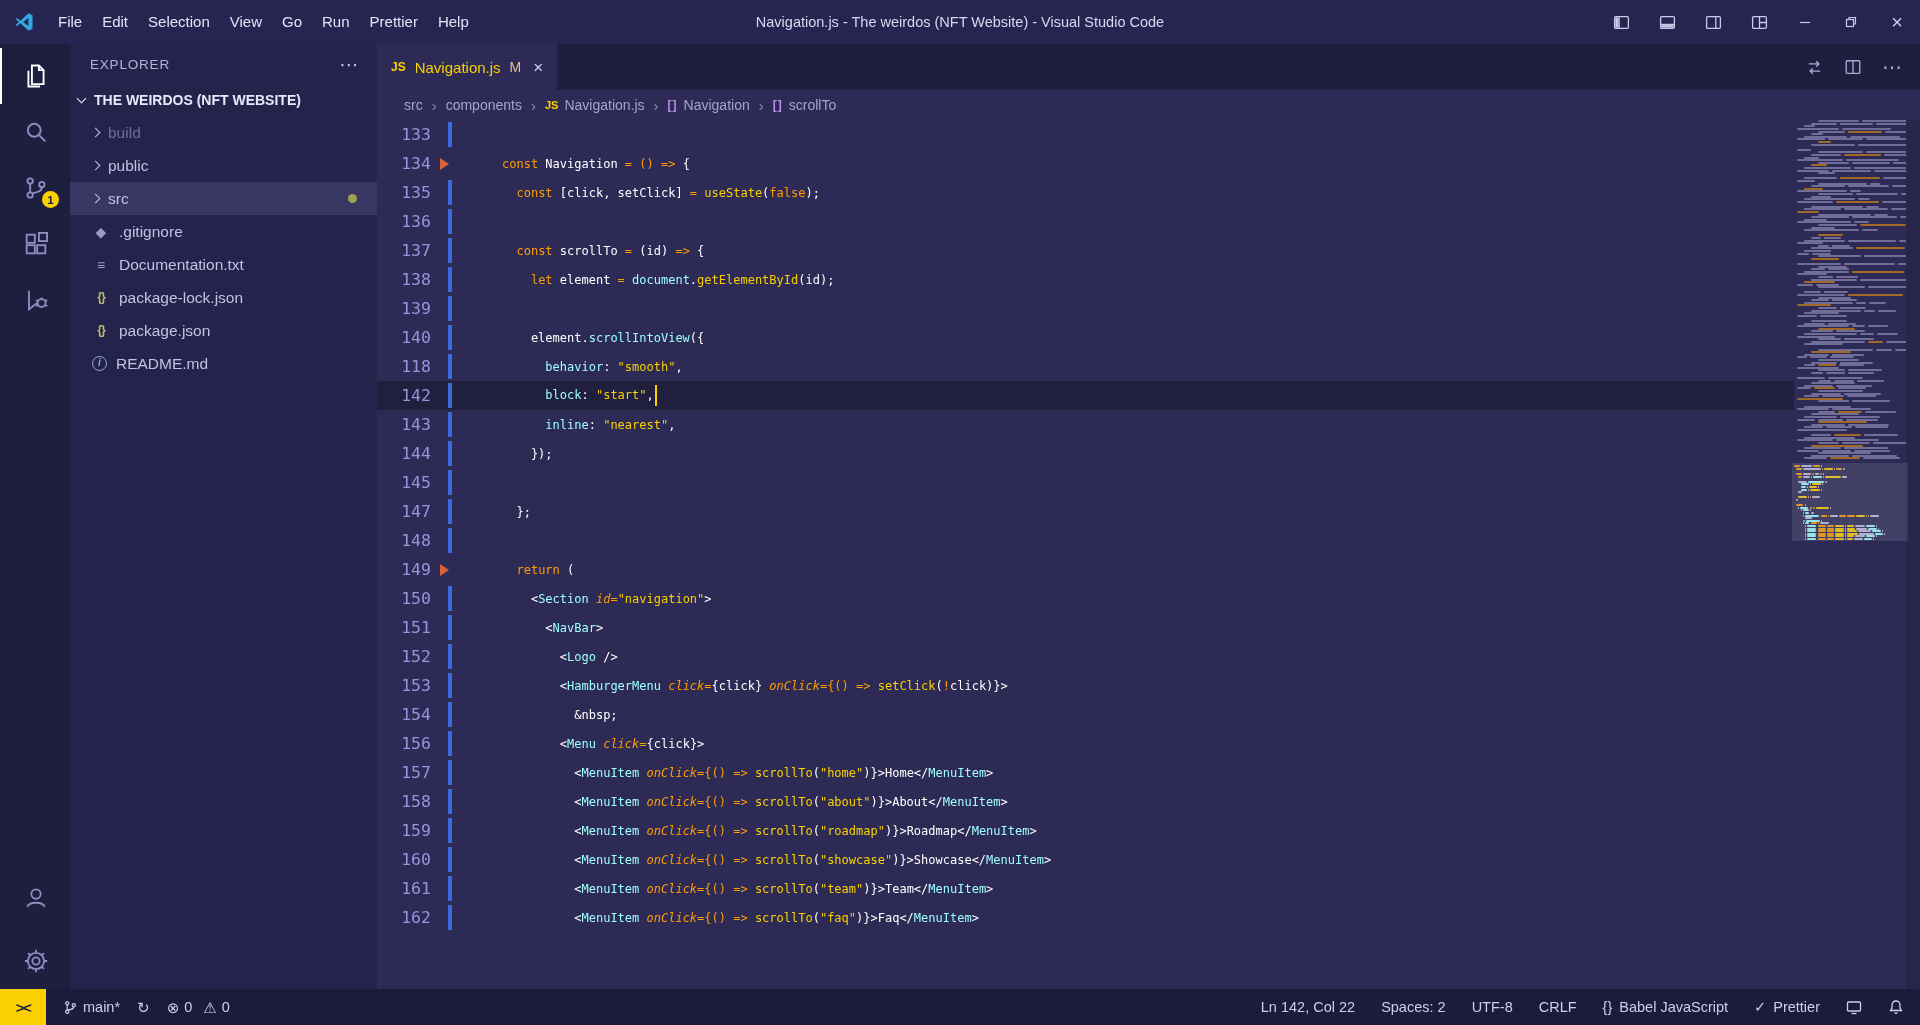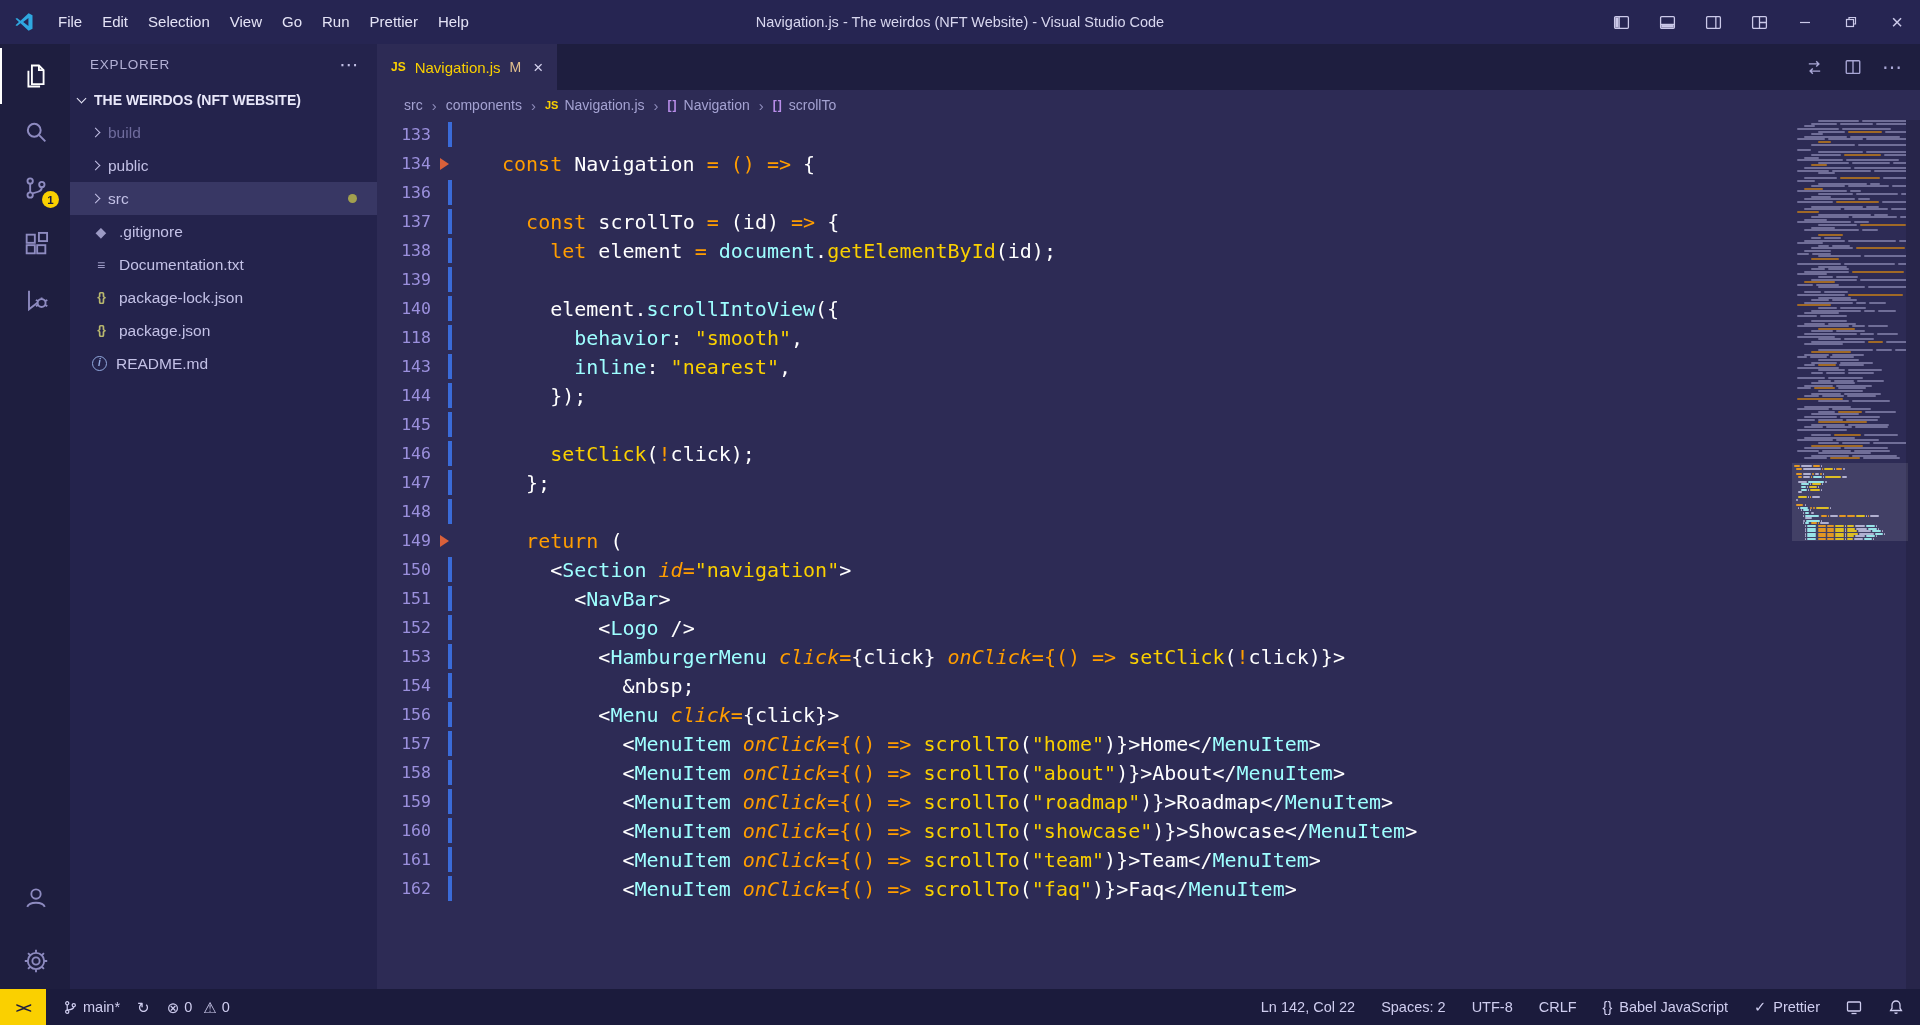--- a/index.html
+++ b/index.html
@@ -62,21 +62,21 @@
   .bc-ic.bc-symbol{color:#B98EEA;font-weight:700;font-size:12px;letter-spacing:1px}
 
   .code-area{flex:1;position:relative;overflow:hidden}
   .code-lines{position:absolute;top:0;left:0;right:126px;bottom:0}
   .code-row{display:flex;height:29px;align-items:center;position:relative}
   .code-row.active{background:rgba(0,0,0,.27)}
   .ln{flex:0 0 54px;width:54px;text-align:right;font-family:"DejaVu Sans Mono",monospace;font-size:16.5px;color:#A599E9;opacity:.92}
   .gutter{flex:0 0 28px;width:28px;position:relative;height:100%}
   .git-bar{position:absolute;left:17px;top:2px;bottom:2px;width:4px;background:var(--git-modified,#3A6BD8)}
   .del-tri{position:absolute;left:9px;top:50%;transform:translateY(-50%);width:0;height:0;border-top:6.5px solid transparent;border-bottom:6.5px solid transparent;border-left:9px solid var(--git-deleted,#D9603A)}
-  .code-text{white-space:pre;font-family:"DejaVu Sans Mono",monospace;font-size:20px;padding-left:43px}
+  .code-text{white-space:pre;font-family:"DejaVu Sans Mono",monospace;font-size:12px;padding-left:43px}
   .tk-o{color:var(--keyword,#FF9D00)}
   .tk-oi{color:var(--keyword,#FF9D00);font-style:italic}
   .tk-y{color:var(--function,#FAD000)}
   .tk-c{color:var(--cyan,#9EFFFF)}
   .tk-w{color:#FFFFFF}
   .caret{display:inline-block;width:2px;height:21px;background:var(--accent,#FAD000);vertical-align:middle;margin-left:1px}
 
   .minimap{position:absolute;top:0;right:14px;width:112px;bottom:0}
   .mini-row{height:2.6px;display:flex;align-items:center;overflow:hidden}
   .mini-row span{height:2px;border-radius:1px;flex:0 0 auto;margin-right:3px}
@@ -318,20 +318,27 @@
               <span class="code-text"></span>
             </div>
             <div class="code-row">
               <span class="ln">134</span>
               <span class="gutter">
                 <span class="del-tri"></span>
               </span>
               <span class="code-text"><span class="tk-o">const </span><span class="tk-w">Navigation </span><span class="tk-o">= () =&gt; </span><span class="tk-w">{</span></span>
             </div>
             <div class="code-row">
+              <span class="ln">135</span>
+              <span class="gutter">
+                <span class="git-bar"></span>
+              </span>
+              <span class="code-text"><span class="tk-w">  </span><span class="tk-o">const </span><span class="tk-w">[click, setClick] </span><span class="tk-o">= </span><span class="tk-y">useState</span><span class="tk-w">(</span><span class="tk-o">false</span><span class="tk-w">);</span></span>
+            </div>
+            <div class="code-row">
               <span class="ln">136</span>
               <span class="gutter">
                 <span class="git-bar"></span>
               </span>
               <span class="code-text"></span>
             </div>
             <div class="code-row">
               <span class="ln">137</span>
               <span class="gutter">
                 <span class="git-bar"></span>
@@ -359,47 +366,47 @@
               </span>
               <span class="code-text"><span class="tk-w">    element.</span><span class="tk-c">scrollIntoView</span><span class="tk-w">({</span></span>
             </div>
             <div class="code-row">
               <span class="ln">118</span>
               <span class="gutter">
                 <span class="git-bar"></span>
               </span>
               <span class="code-text"><span class="tk-w">      </span><span class="tk-c">behavior</span><span class="tk-w">: </span><span class="tk-y">"smooth"</span><span class="tk-w">,</span></span>
             </div>
+            <div class="code-row active">
+              <span class="ln">142</span>
+              <span class="gutter">
+                <span class="git-bar"></span>
+              </span>
+              <span class="code-text"><span class="tk-w">      </span><span class="tk-c">block</span><span class="tk-w">: </span><span class="tk-y">"start"</span><span class="tk-w">,</span><span class="caret"></span></span>
+            </div>
             <div class="code-row">
               <span class="ln">143</span>
               <span class="gutter">
                 <span class="git-bar"></span>
               </span>
               <span class="code-text"><span class="tk-w">      </span><span class="tk-c">inline</span><span class="tk-w">: </span><span class="tk-y">"nearest"</span><span class="tk-w">,</span></span>
             </div>
             <div class="code-row">
               <span class="ln">144</span>
               <span class="gutter">
                 <span class="git-bar"></span>
               </span>
               <span class="code-text"><span class="tk-w">    });</span></span>
             </div>
             <div class="code-row">
               <span class="ln">145</span>
               <span class="gutter">
                 <span class="git-bar"></span>
               </span>
               <span class="code-text"></span>
-            </div>
-            <div class="code-row">
-              <span class="ln">146</span>
-              <span class="gutter">
-                <span class="git-bar"></span>
-              </span>
-              <span class="code-text"><span class="tk-w">    </span><span class="tk-y">setClick</span><span class="tk-w">(</span><span class="tk-o">!</span><span class="tk-w">click);</span></span>
             </div>
             <div class="code-row">
               <span class="ln">147</span>
               <span class="gutter">
                 <span class="git-bar"></span>
               </span>
               <span class="code-text"><span class="tk-w">  };</span></span>
             </div>
             <div class="code-row">
               <span class="ln">148</span>

